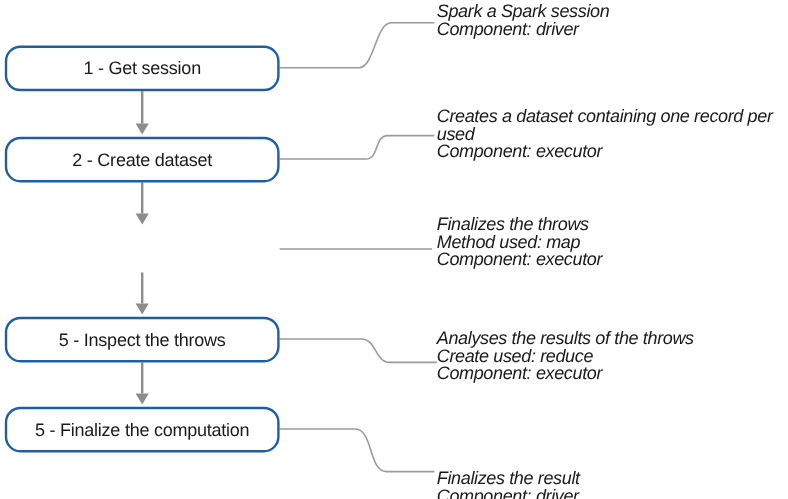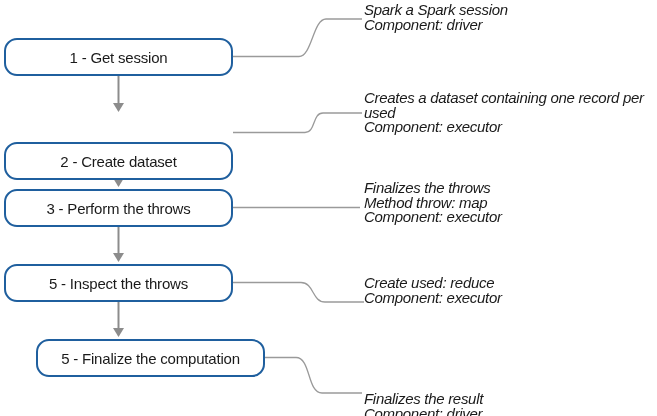--- a/index.html
+++ b/index.html
@@ -43,24 +43,24 @@
     align-items: center;
     justify-content: center;
   }
   .step .lbl {
     font-size: 15px;
     color: var(--text, #1a1a1a);
     letter-spacing: -0.2px;
     white-space: nowrap;
   }
   .s1 { top: 38px; }
-  .s2 { top: 114px; margin-top: 28px; }
+  .s2 { top: 114px; }
   .s3 { top: 189px; }
   .s4 { top: 264px; }
-  .s5 { top: 339px; margin-left: 32px; }
+  .s5 { top: 339px; }
   .ann {
     position: absolute;
     left: 364px;
     width: 292px;
     font-size: 15px;
     font-style: italic;
     line-height: 14.5px;
     letter-spacing: -0.3px;
     color: var(--text, #1a1a1a);
   }
@@ -100,45 +100,43 @@
       <polygon class="head" points="113,328 124,328 118.5,337"></polygon>
     </g>
   </svg>
 
   <div class="step s1">
     <span class="lbl">1 - Get session</span>
   </div>
   <div class="step s2">
     <span class="lbl">2 - Create dataset</span>
   </div>
-  <div class="step s3">
-    <span class="lbl">3 - Perform the throws</span>
-  </div>
   <div class="step s4">
     <span class="lbl">5 - Inspect the throws</span>
   </div>
   <div class="step s5">
     <span class="lbl">5 - Finalize the computation</span>
   </div>
 
   <div class="ann a1">
     <div>Spark a Spark session</div>
     <div>Component: driver</div>
   </div>
   <div class="ann a2">
     <div>Creates a dataset containing one record per</div>
     <div>used</div>
     <div>Component: executor</div>
   </div>
   <div class="ann a3">
     <div>Finalizes the throws</div>
-    <div>Method throw: map</div>
+    <div>Method used: map</div>
     <div>Component: executor</div>
   </div>
   <div class="ann a4">
+    <div>Analyses the results of the throws</div>
     <div>Create used: reduce</div>
     <div>Component: executor</div>
   </div>
   <div class="ann a5">
     <div>Finalizes the result</div>
     <div>Component: driver</div>
   </div>
 
 </div>
 

